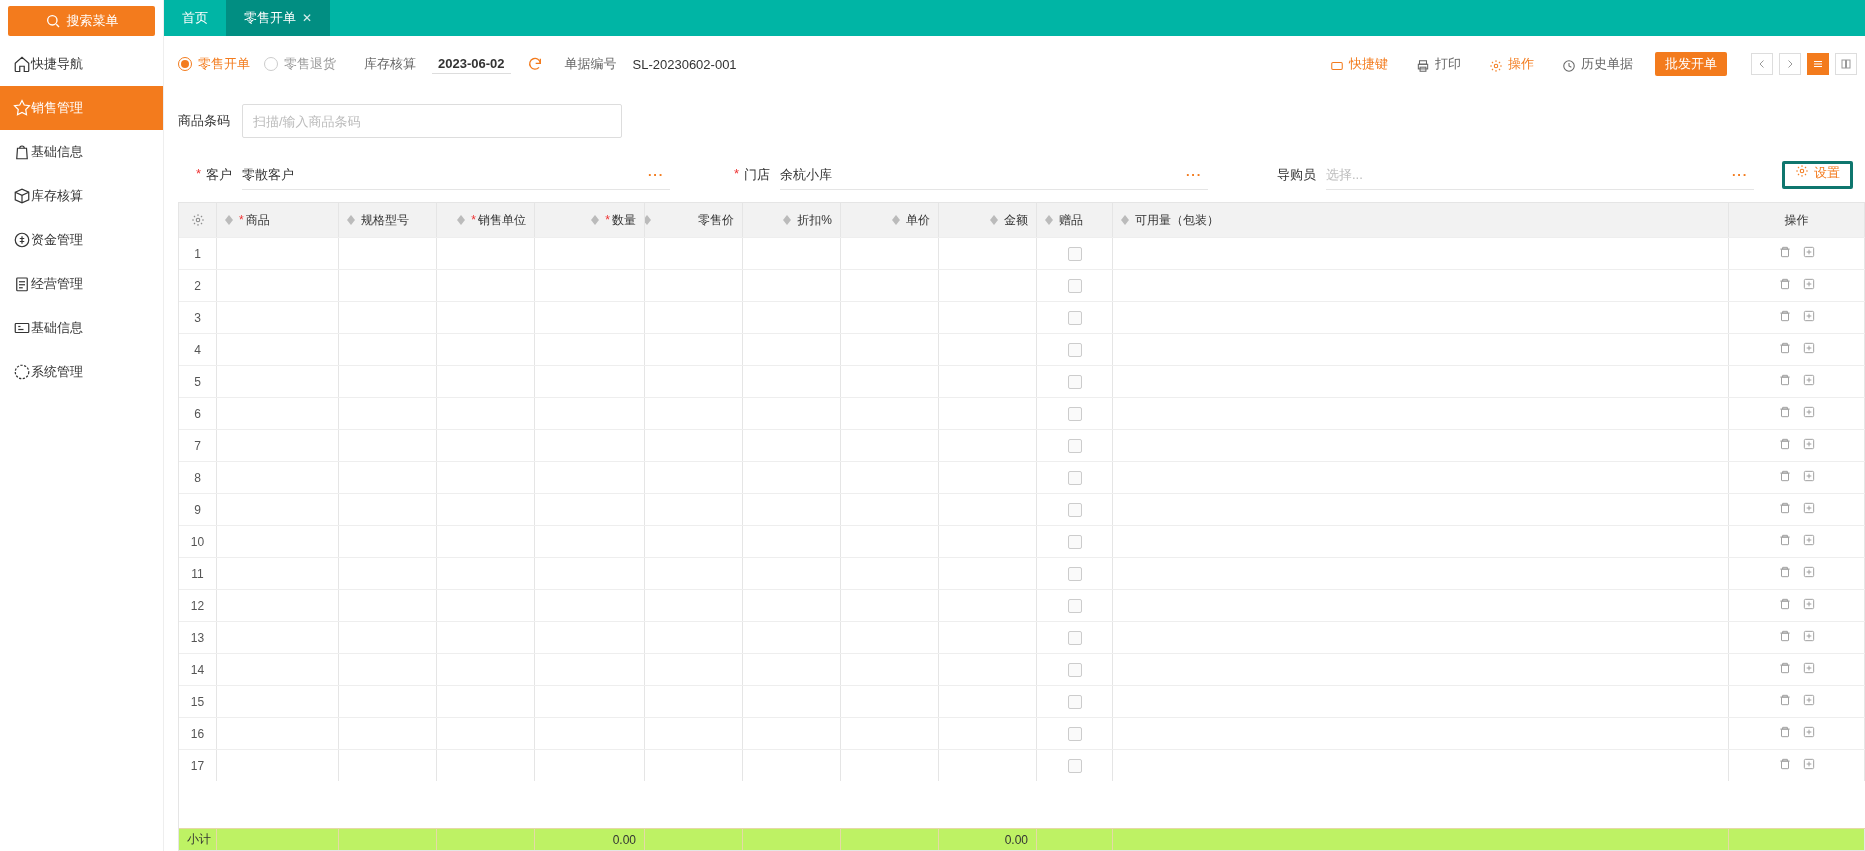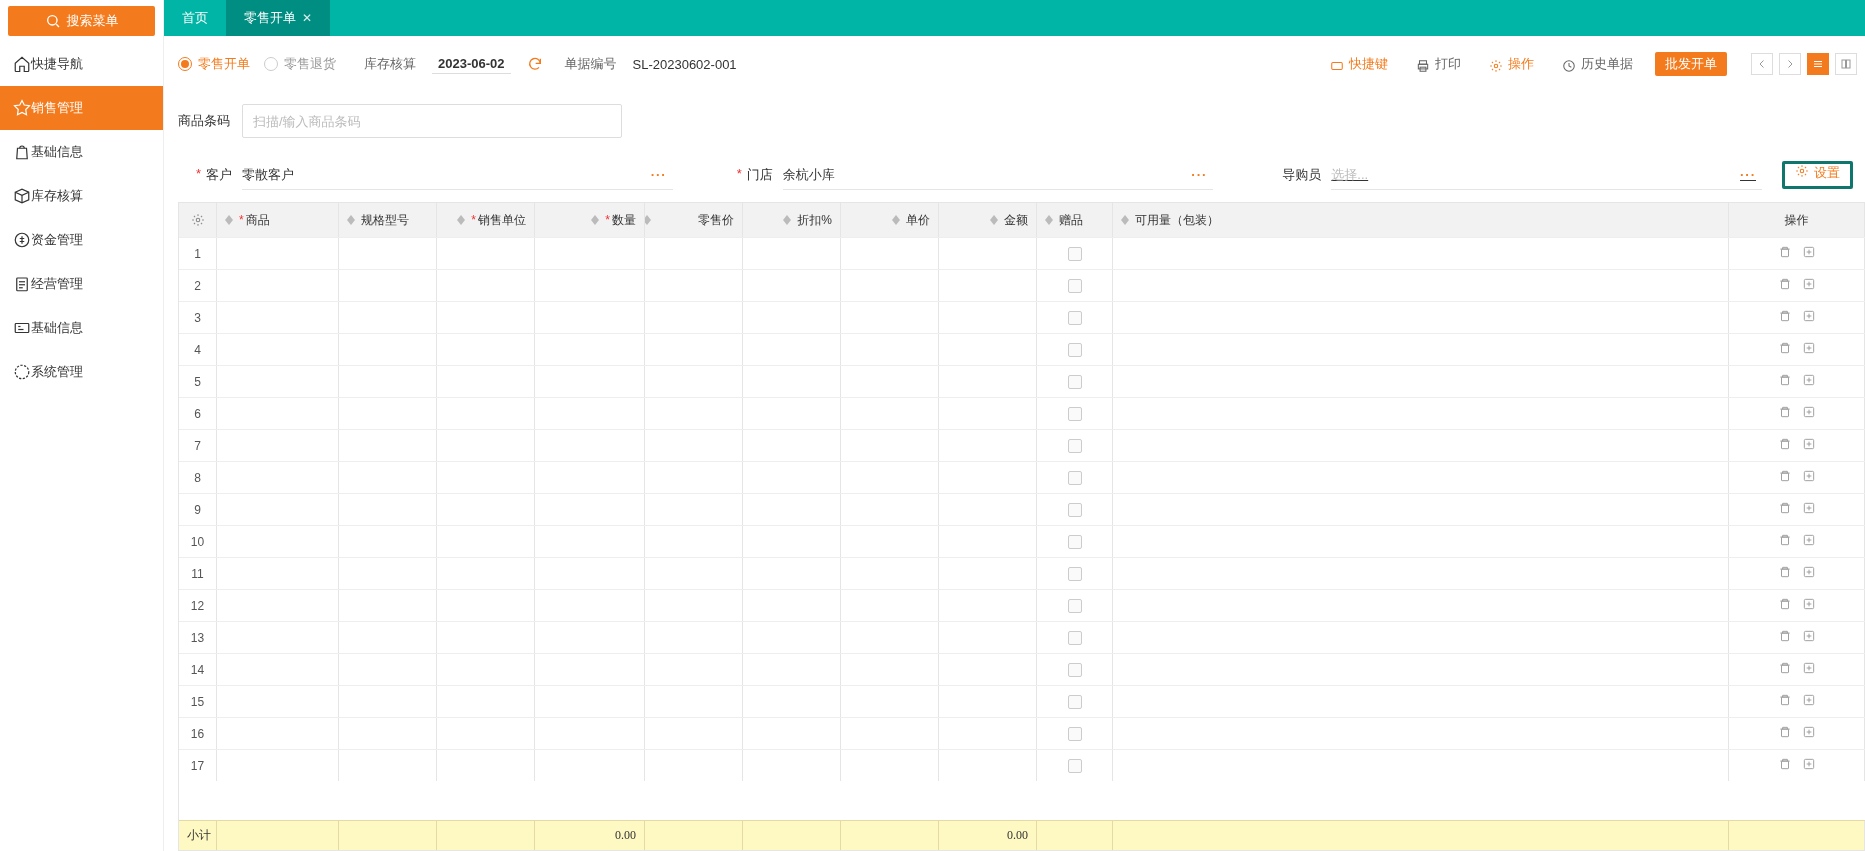--- a/index.html
+++ b/index.html
@@ -84,21 +84,21 @@
   .c-op { flex: 1; }
 
   .tbody { flex: 1; overflow-y: auto; overflow-x: hidden; }
   .trow { height: 32px; background: #fff; border-top: 1px solid #eee; }
   .trow .td { color: #555; }
   .chk { width: 14px; height: 14px; border: 1px solid #ccc; border-radius: 2px; background: #fafafa; }
 
   .op-icons { display: flex; gap: 10px; color: #999; }
   .op-icons svg { width: 14px; height: 14px; cursor: pointer; }
 
-  .tfoot { height: 30px; background: #fef9c3; border-top: 1px solid #e5d9a6; font-family: Liberation Serif, serif; }
+  .tfoot { height: 22px; background: #bef264; border-top: 1px solid #e5d9a6; }
   .tfoot .td { color: #333; font-weight: 500; }
   .th.gearcell { width: 38px; justify-content: center; }
   .th.gearcell svg { width: 14px; height: 14px; color: #888; }
 
   
   .thead .c-idx { justify-content: center; }
 
   
   .tbody::-webkit-scrollbar { width: 10px; }
   .tbody::-webkit-scrollbar-thumb { background: #ddd; border-radius: 5px; }
@@ -301,21 +301,21 @@
           <span class="dots">···</span>
         </div>
 
         <span class="form-label req">门店</span>
         <div class="form-field">
           <span class="val">余杭小库</span>
           <span class="dots">···</span>
         </div>
 
         <span class="form-label" style="width:72px;">导购员</span>
-        <div class="form-field" style="margin-right:20px;text-decoration:underline;">
+        <div class="form-field" style="margin-right:28px;">
           <span class="ph">选择...</span>
           <span class="dots">···</span>
         </div>
 
         <span class="settings-btn">
           <svg viewBox="0 0 24 24" width="14" height="14" fill="none" stroke="currentColor" stroke-width="1.8">
               <circle cx="12" cy="12" r="3"></circle>
               <path d="M12 2v3M12 19v3M2 12h3M19 12h3M5 5l2 2M17 17l2 2M5 19l2-2M17 7l2-2"></path>
             </svg>
           <span>设置</span>

